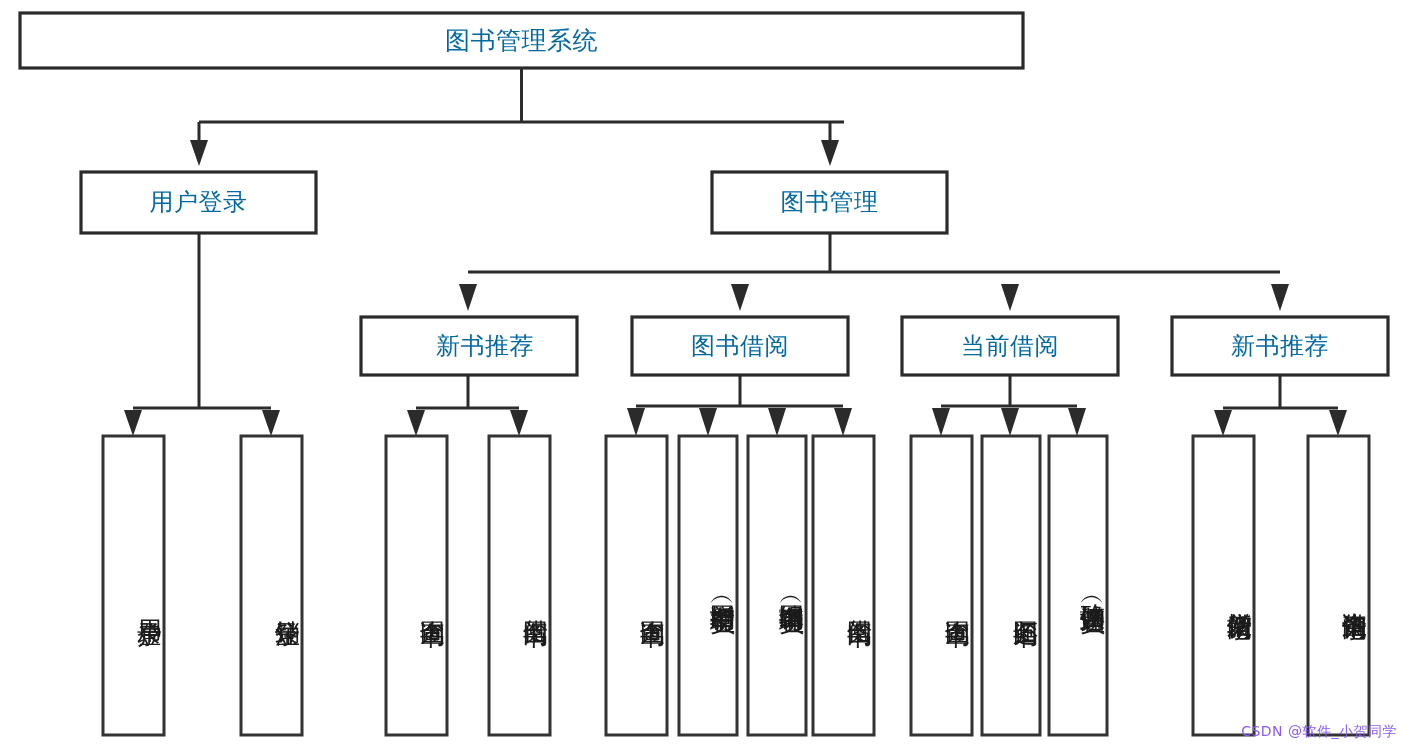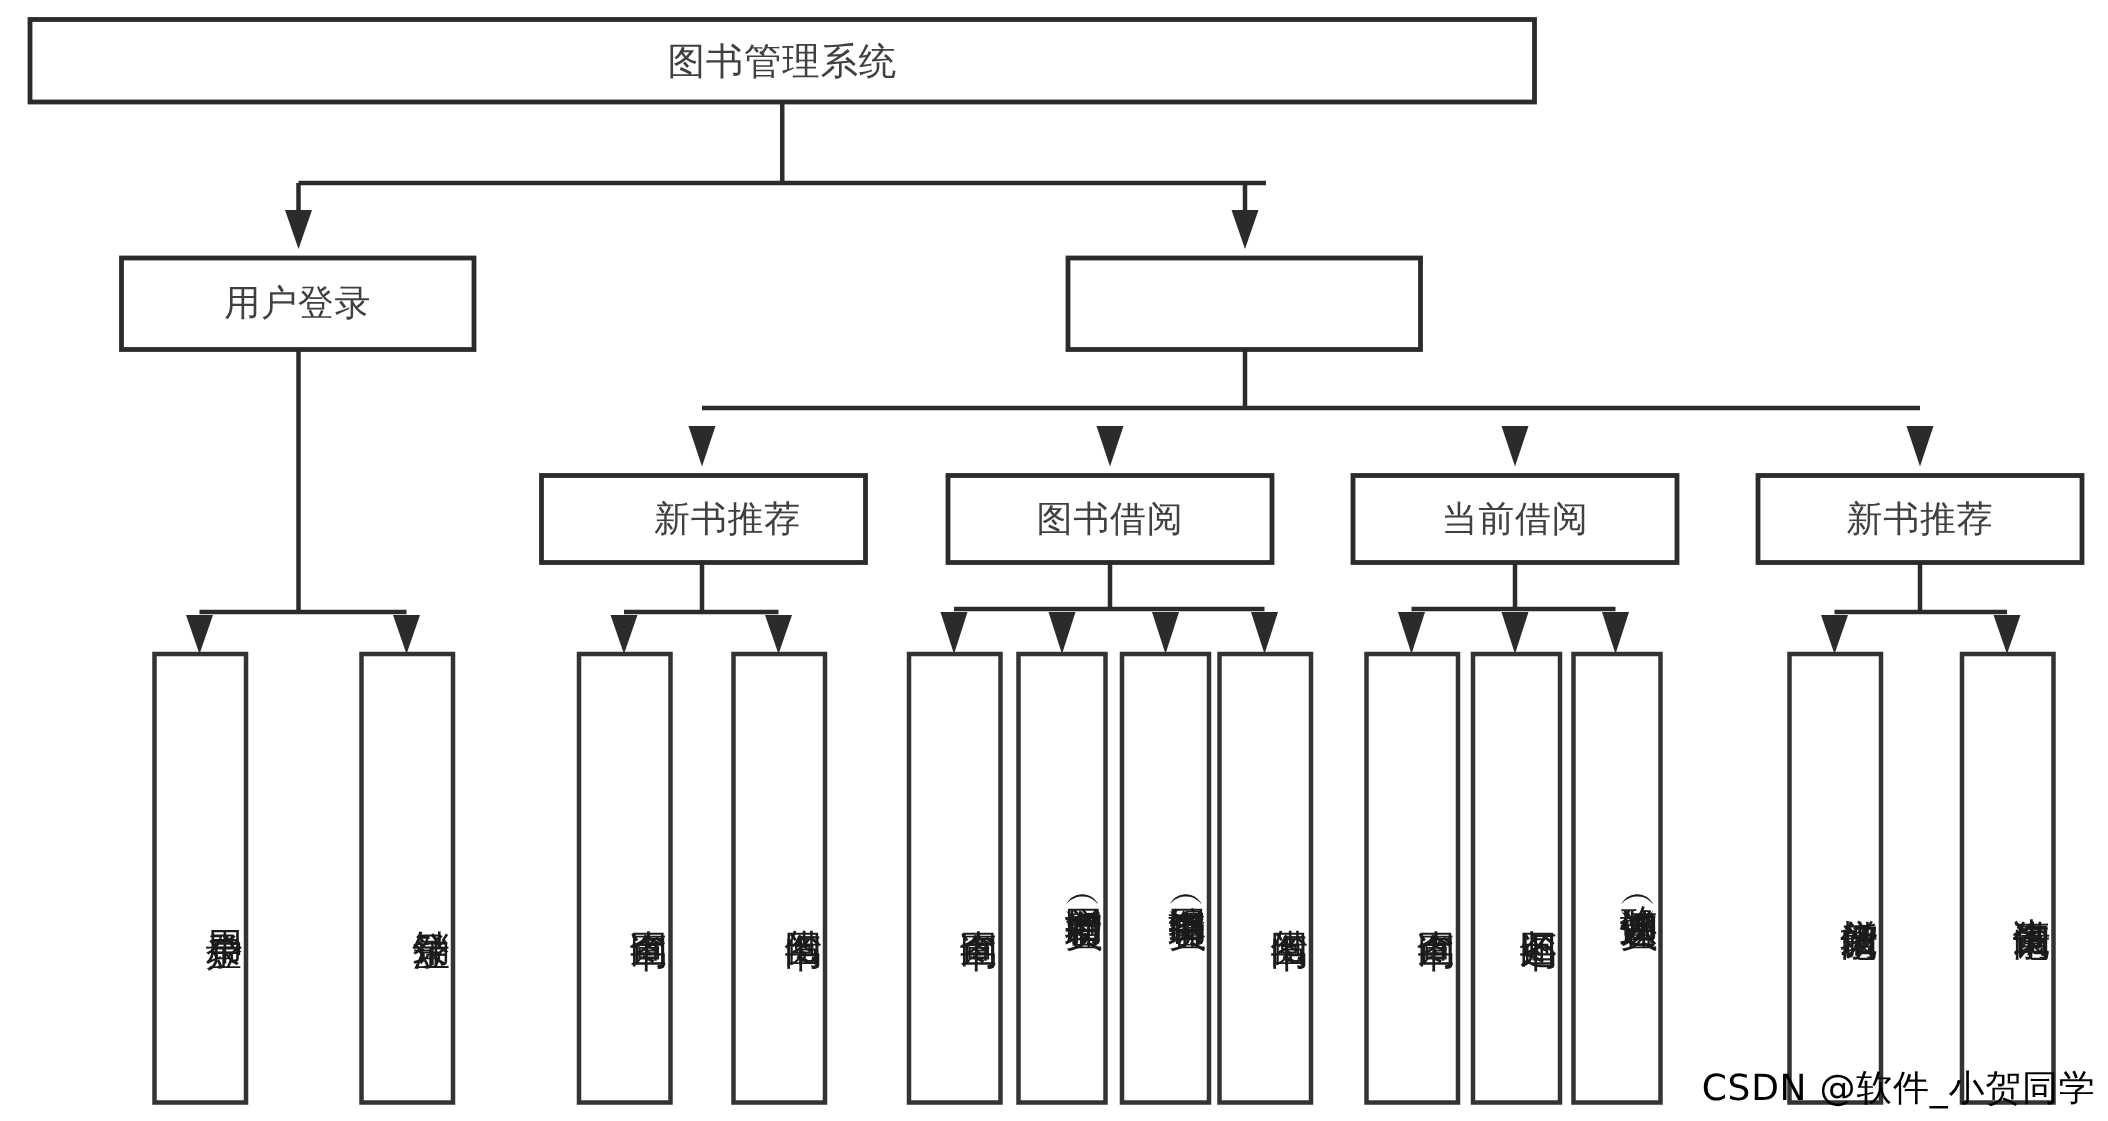--- a/index.html
+++ b/index.html
@@ -45,21 +45,21 @@
   }
   .arrow-head {
     fill: #2b2b2b;
     stroke: none;
   }
   .node-label-h {
     position: absolute;
     display: flex;
     align-items: center;
     justify-content: center;
-    color: #404040;
+    color: #0369a1;
     font-size: 24px;
     line-height: 1.1;
     letter-spacing: 0.5px;
     white-space: nowrap;
     pointer-events: none;
   }
   .node-label-v {
     position: absolute;
     display: flex;
     align-items: flex-start;
@@ -71,22 +71,22 @@
     text-orientation: upright;
     letter-spacing: 1px;
     white-space: nowrap;
     overflow: hidden;
     pointer-events: none;
   }
   .watermark {
     position: absolute;
     right: 8px;
     bottom: 6px;
-    font-size: 24px;
-    color: #000000;
+    font-size: 14px;
+    color: #8b5cf6;
     letter-spacing: 0.5px;
     white-space: nowrap;
     pointer-events: none;
   }
 </style>
 </head>
 <body>
 
 <div id="diagram-root">
 
@@ -177,20 +177,21 @@
     <rect class="node-rect-thin" x="982" y="436" width="58" height="299"></rect>
     <rect class="node-rect-thin" x="1049" y="436" width="58" height="299"></rect>
 
     <rect class="node-rect-thin" x="1193" y="436" width="61" height="299"></rect>
     <rect class="node-rect-thin" x="1308" y="436" width="61" height="299"></rect>
   </svg>
 
   <div class="node-label-h" style="left:20px; top:13px; width:1003px; height:55px; font-size:25px;">图书管理系统</div>
 
   <div class="node-label-h" style="left:81px; top:172px; width:235px; height:61px;">用户登录</div>
+  <div class="node-label-h" style="left:712px; top:172px; width:235px; height:61px;">图书管理</div>
 
   <div class="node-label-h" style="left:361px; top:317px; width:248px; height:58px;">新书推荐</div>
   <div class="node-label-h" style="left:632px; top:317px; width:216px; height:58px;">图书借阅</div>
   <div class="node-label-h" style="left:902px; top:317px; width:216px; height:58px;">当前借阅</div>
   <div class="node-label-h" style="left:1172px; top:317px; width:216px; height:58px;">新书推荐</div>
 
   <div class="node-label-v" style="left:103px; top:507px; width:61px; height:190px;">用户登录</div>
   <div class="node-label-v" style="left:241px; top:507px; width:61px; height:190px;">注销登录</div>
 
   <div class="node-label-v" style="left:386px; top:507px; width:61px; height:190px;">查询图书</div>

